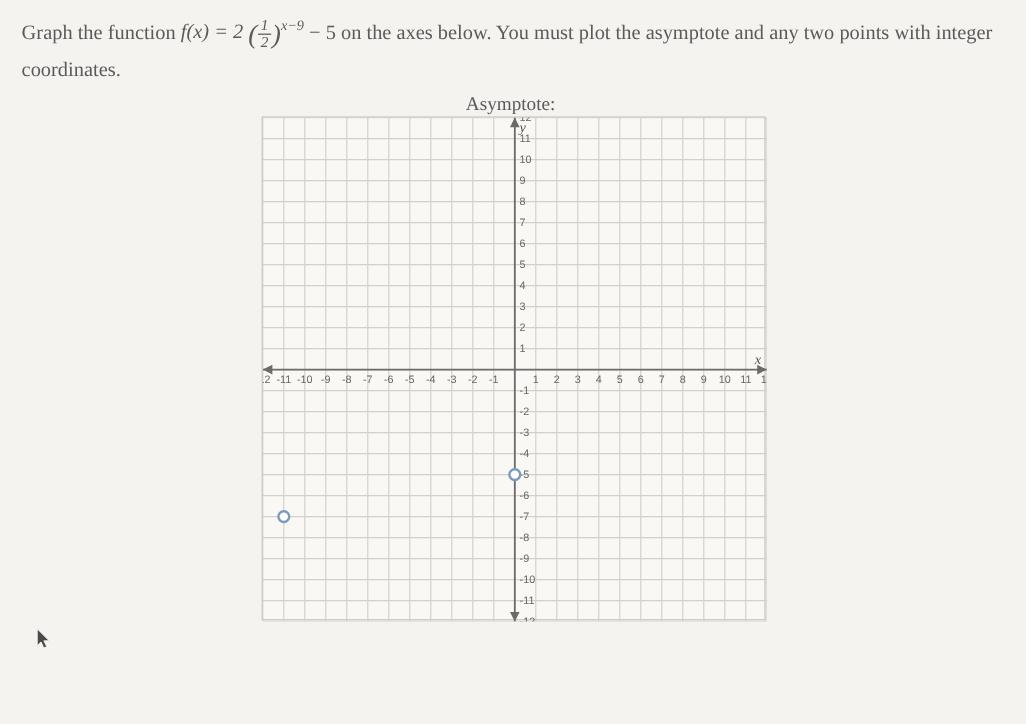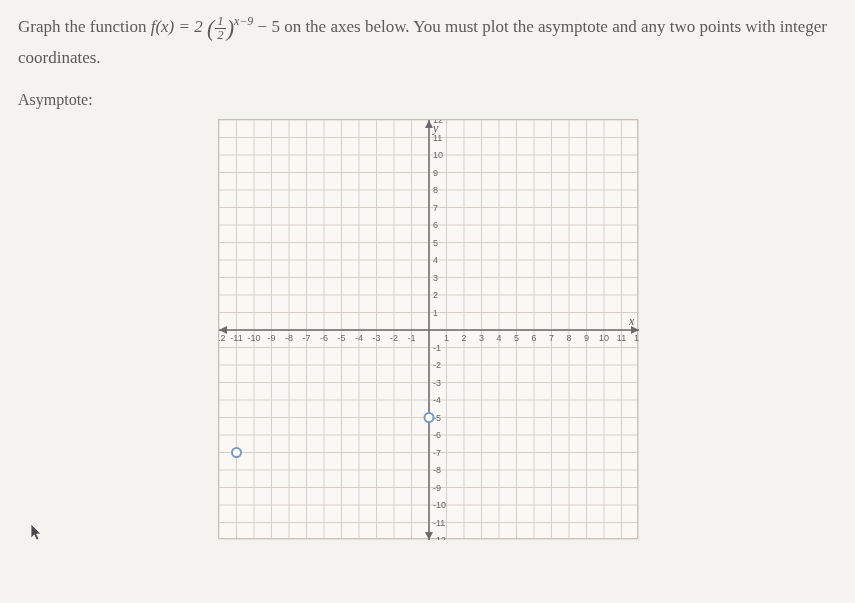--- a/index.html
+++ b/index.html
@@ -10,41 +10,40 @@
       font-family: "Times New Roman", serif;
       color: #333;
       padding: 12px 18px;
       position: relative;
       overflow: hidden;
     }
     .question {
       font-size: 17px;
       line-height: 1.5;
       color: #5a5a5a;
-      margin-bottom: 20px;
+      margin-bottom: 8px;
     }
     .math { font-style: italic; }
     .frac {
       display: inline-block;
       vertical-align: middle;
       text-align: center;
       font-size: 0.75em;
       line-height: 1;
       margin: 0 1px;
     }
     .frac .num { display:block; border-bottom: 1px solid #555; padding: 0 2px; }
     .frac .den { display:block; padding: 0 2px; }
     .parens {
       font-size: 1.3em;
       vertical-align: middle;
     }
     .sup { font-size: 0.7em; vertical-align: super; }
     .asymptote-row {
-      text-align: left;
-      margin-bottom: 10px;
+      text-align: center;
     }
     .asymptote-row label {
       font-size: 16px;
       color: #5a5a5a;
       margin-right: 4px;
     }
     .dropdown {
       display: inline-flex;
       align-items: center;
       border: 1px solid #9aa7b0;

